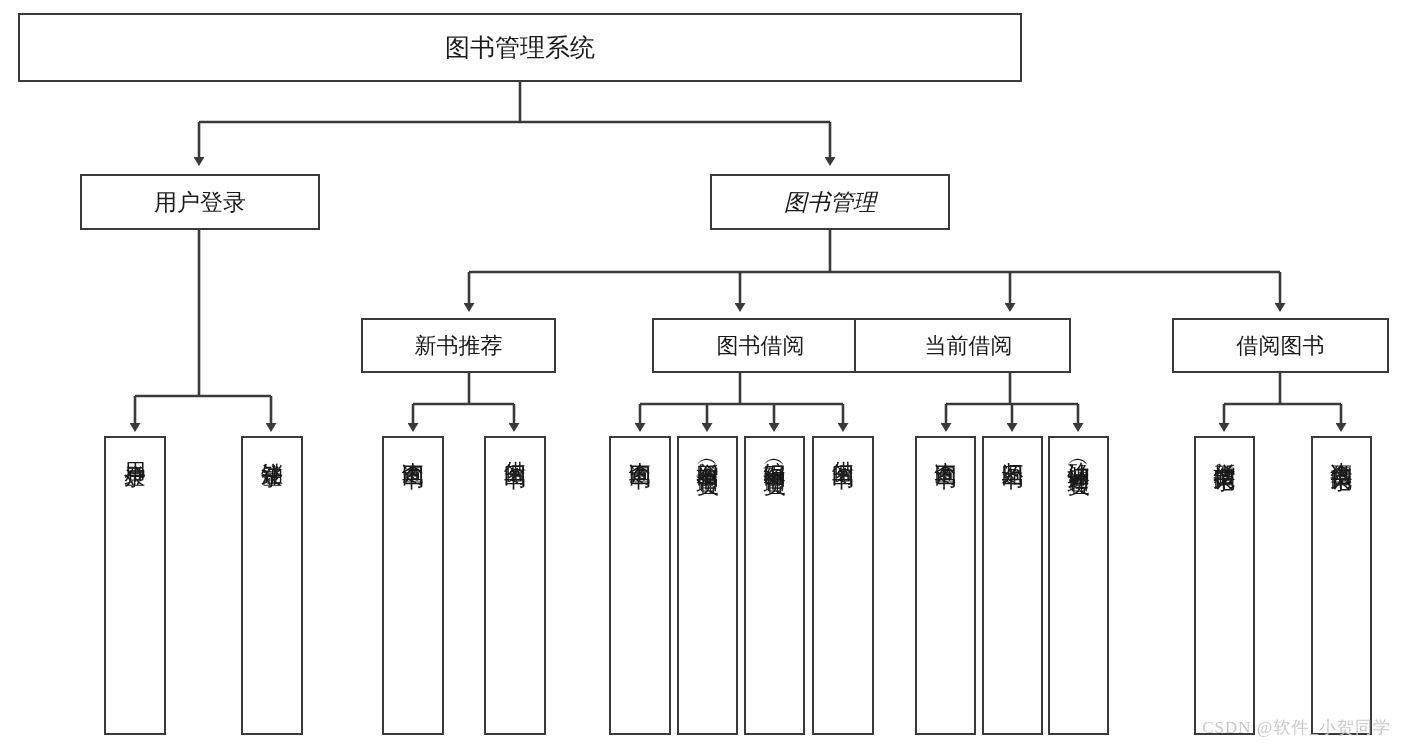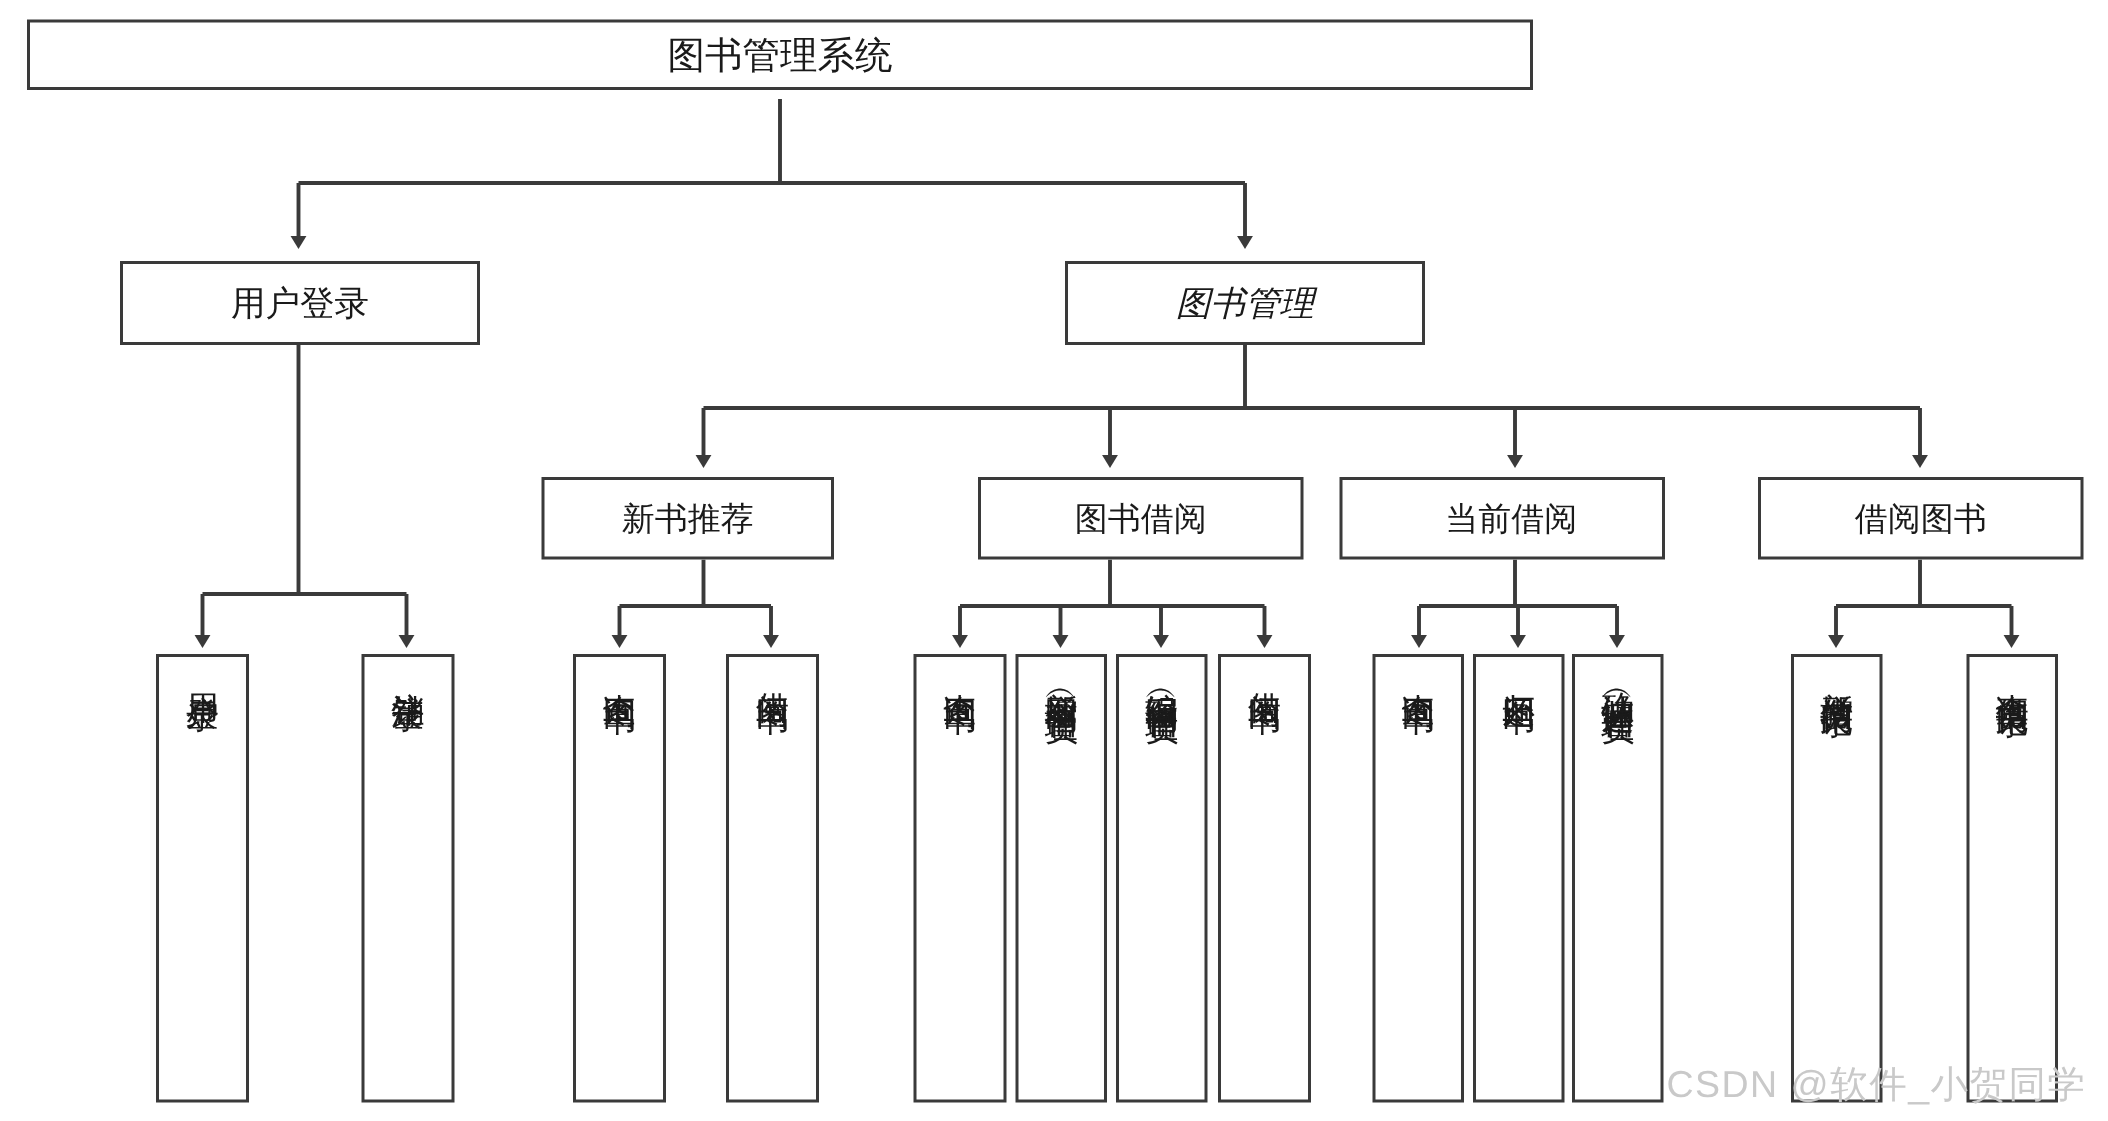--- a/index.html
+++ b/index.html
@@ -51,25 +51,26 @@
     text-orientation:upright;
     letter-spacing:2px;
     line-height:1;
     white-space:nowrap;
     display:block;
   }
   .watermark{
     position:absolute;
     right:14px;
     bottom:8px;
-    font-size:25px;
+    font-size:17px;
     color:#c9c9c9;
     letter-spacing:1px;
     z-index:5;
     white-space:nowrap;
+    font-family:Liberation Serif, serif;
   }
 </style>
 </head>
 <body>
 
 <div id="stage">
 
   <svg id="wires" viewBox="0 0 1405 747" xmlns="http://www.w3.org/2000/svg">
     <defs>
       <marker id="arrow" markerWidth="9" markerHeight="11" refX="1" refY="5.5" orient="auto" markerUnits="userSpaceOnUse">
@@ -113,38 +114,38 @@
       <path d="M1012,404 L1012,424" marker-end="url(#arrow)"></path>
       <path d="M1078,404 L1078,424" marker-end="url(#arrow)"></path>
 
       <path d="M1280,373 L1280,404"></path>
       <path d="M1224,404 L1341,404"></path>
       <path d="M1224,404 L1224,424" marker-end="url(#arrow)"></path>
       <path d="M1341,404 L1341,424" marker-end="url(#arrow)"></path>
     </g>
   </svg>
 
-  <div class="node root" style="left:18px;top:13px;width:1004px;height:47px;">
+  <div class="node root" style="left:18px;top:13px;width:1004px;height:69px;">
     <span>图书管理系统</span>
   </div>
 
   <div class="node tier2" style="left:80px;top:174px;width:240px;height:56px;">
     <span>用户登录</span>
   </div>
   <div class="node tier2" style="left:710px;top:174px;width:240px;height:56px;font-style:italic;">
     <span>图书管理</span>
   </div>
 
   <div class="node tier3" style="left:361px;top:318px;width:195px;height:55px;">
     <span>新书推荐</span>
   </div>
   <div class="node tier3" style="left:652px;top:318px;width:217px;height:55px;">
     <span>图书借阅</span>
   </div>
-  <div class="node tier3" style="left:893px;top:318px;width:217px;height:55px;padding-left:12px;">
+  <div class="node tier3" style="left:854px;top:318px;width:217px;height:55px;padding-left:12px;">
     <span>当前借阅</span>
   </div>
   <div class="node tier3" style="left:1172px;top:318px;width:217px;height:55px;">
     <span>借阅图书</span>
   </div>
 
   <div class="node leaf" style="left:104px;top:436px;width:62px;height:299px;">
     <span class="vlabel">用户登录</span>
   </div>
   <div class="node leaf" style="left:241px;top:436px;width:62px;height:299px;">

